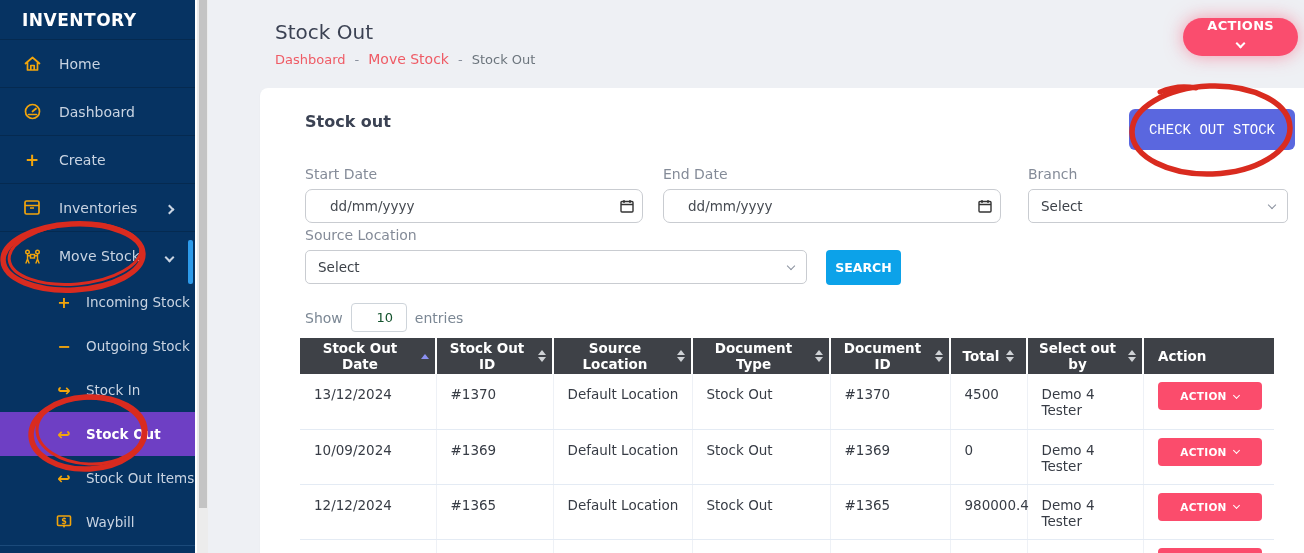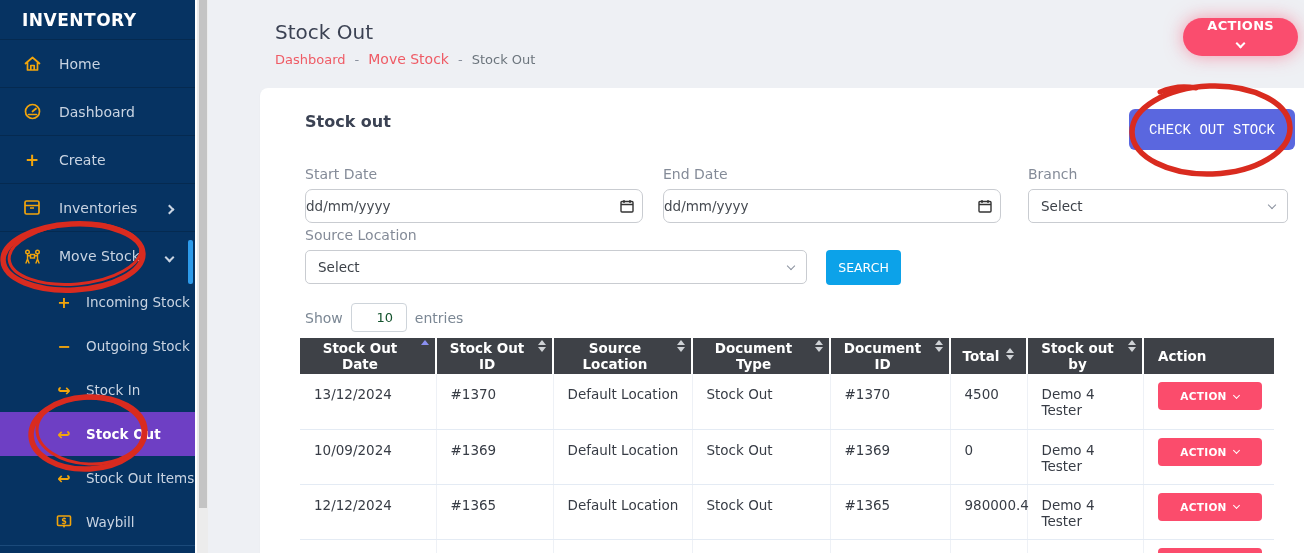--- a/index.html
+++ b/index.html
@@ -33,39 +33,39 @@
   .breadcrumb .cur { color:#6c757d; }
   .actions-btn { position:absolute; right:6px; top:18px; height:38px; padding:0 24px; background:#fa4d6e; color:#fff; font-size:13px; font-weight:bold; border:none; border-radius:20px; display:flex; align-items:center; gap:10px; box-shadow:0 0 18px rgba(250,77,110,.55); cursor:pointer; font-family:inherit; letter-spacing:.3px;flex-direction:column; }
   .chev-w { width:7px; height:7px; border-right:2px solid #fff; border-bottom:2px solid #fff; transform:rotate(45deg); margin-top:-3px; }
 
   
   .card { position:absolute; left:52px; top:88px; width:1054px; height:600px; background:#fff; border-radius:8px 0 0 0; box-shadow:0 1px 2px rgba(60,70,90,.06); }
   .card-title { position:absolute; left:45px; top:24px; font-size:16px; font-weight:bold; color:#3b4253; }
   .checkout-btn { position:absolute; right:19px; top:21px; height:41px; padding:0 20px; background:#5a67df; color:#fff; border:none; border-radius:6px; font-size:14px; font-family:Liberation Mono, monospace; cursor:pointer; }
 
   .f-label { position:absolute; font-size:14px; color:#848b98; }
-  .f-input { position:absolute; height:34px; border:1px solid #c9ccd1; border-radius:7px; font-size:13.5px; color:#3c4148; padding:0 0; font-family:inherit; }
+  .f-input { position:absolute; height:34px; border:1px solid #c9ccd1; border-radius:7px; font-size:13.5px; color:#3c4148; padding:0 24px; font-family:inherit; }
   .f-input::placeholder { color:#3c4148; opacity:.95; }
   .cal-ic { position:absolute; width:14px; height:14px; }
   .f-select { position:absolute; height:34px; border:1px solid #c9ccd1; border-radius:5px; font-size:13.5px; color:#3c4148; display:flex; align-items:center; padding:0 12px; cursor:pointer; }
   .f-select .caret { position:absolute; right:12px; width:6px; height:6px; border-right:1.5px solid #8a919e; border-bottom:1.5px solid #8a919e; transform:rotate(45deg); margin-top:-2px; }
-  .search-btn { position:absolute; left:566px; top:162px; width:75px; height:35px; background:#0ca2e9; color:#fff; border:none; border-radius:4px; font-size:12.5px; font-weight:normal; font-family:inherit; cursor:pointer; }
+  .search-btn { position:absolute; left:566px; top:162px; width:75px; height:35px; background:#0ca2e9; color:#fff; border:none; border-radius:4px; font-size:12.5px; font-weight:bold; font-family:inherit; cursor:pointer; }
 
   .dt-controls { position:absolute; left:45px; top:215px; right:30px; height:30px; font-size:14px; color:#7b8794; }
   .show-wrap { display:flex; align-items:center; gap:8px; float:left; }
   .pagesize { width:56px; height:29px; border:1px solid #ced4da; border-radius:4px; font-size:13px; color:#14532d; padding-left:12px; font-family:inherit;text-align:center; }
   .search-wrap { float:right; display:flex; align-items:center; gap:8px; }
   .dt-search { width:151px; height:28px; border:1px solid #ced4da; border-radius:3px; font-family:inherit; font-size:13px; padding:0 8px; }
 
   
   .tbl-wrap { position:absolute; left:40px; top:250px; width:974px; }
   table { border-collapse:collapse; table-layout:fixed; width:974px; }
   th { background:#3e4147; color:#fff; font-size:13.5px; height:36px; border-right:2px solid #fff; text-align:center; font-weight:bold; padding:0 6px; }
   th:last-child { border-right:none; text-align:left; padding-left:14px; }
-  th .th-inner { display:inline-flex; gap:7px; }
+  th .th-inner { display:inline-flex; align-items:center; gap:7px; }
   .sort-stack { display:inline-flex; flex-direction:column; gap:2px; }
   .tri-up { width:0; height:0; border-left:4px solid transparent; border-right:4px solid transparent; border-bottom:5px solid #cfd2d6; }
   .tri-dn { width:0; height:0; border-left:4px solid transparent; border-right:4px solid transparent; border-top:5px solid #cfd2d6; }
   .tri-asc { border-bottom-color:#8b90f1; }
   td { height:55px; vertical-align:top; padding:12px 6px 0 14px; font-size:13.5px; color:#373c45; border-bottom:1px solid #e4ebf4; border-right:1px solid #eef1f6; background:#fff; }
   td:last-child { border-right:none; padding-top:8px; }
   .action-btn { width:104px; height:28px; background:#fb4c6c; color:#fff; border:none; border-radius:4px; font-size:10.5px; font-weight:bold; font-family:inherit; display:flex; align-items:center; justify-content:center; gap:7px; cursor:pointer; letter-spacing:.3px; }
   .chev-xs { width:5px; height:5px; border-right:1.5px solid #fff; border-bottom:1.5px solid #fff; transform:rotate(45deg); margin-top:-2px; }
 
   
@@ -267,21 +267,21 @@
                   </span>
                 </span></th>
             <th><span class="th-inner">
                   <span>Total</span>
                   <span class="sort-stack">
                     <span class="tri-up"></span>
                     <span class="tri-dn"></span>
                   </span>
                 </span></th>
             <th><span class="th-inner">
-                  <span>Stock out by</span>
+                  <span>Select out by</span>
                   <span class="sort-stack">
                     <span class="tri-up"></span>
                     <span class="tri-dn"></span>
                   </span>
                 </span></th>
             <th><span>Action</span></th>
           </tr>
         </thead>
         <tbody>
           <tr>

